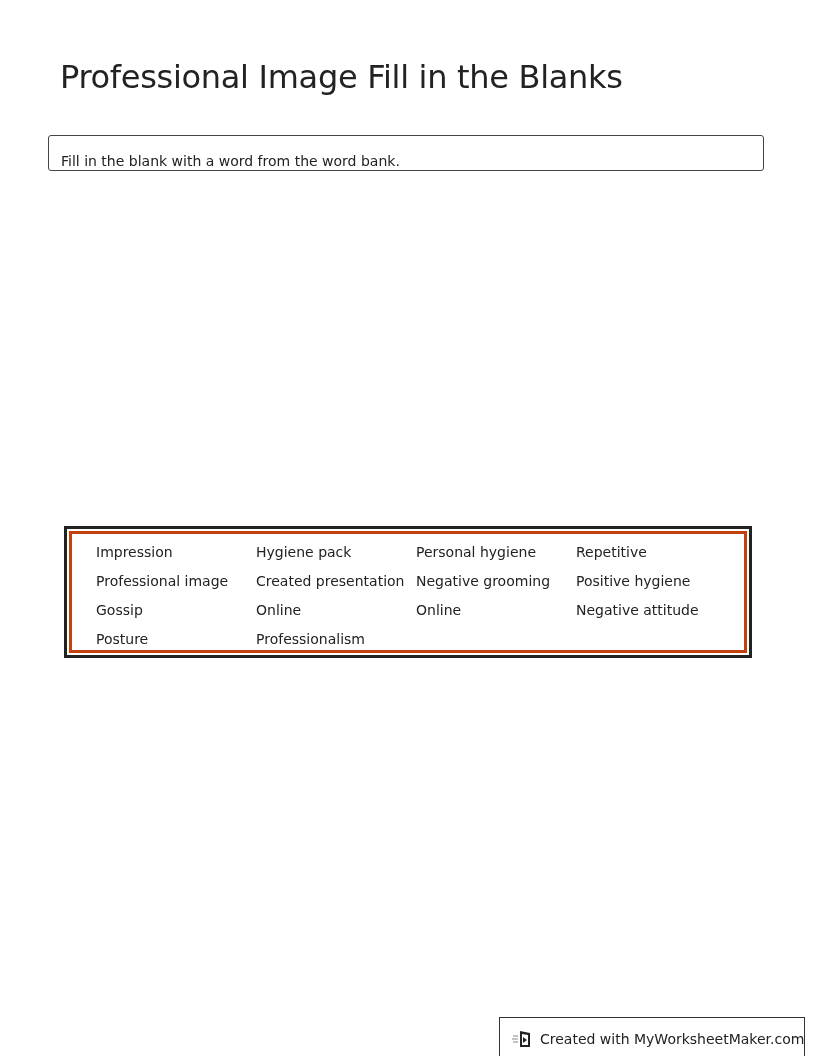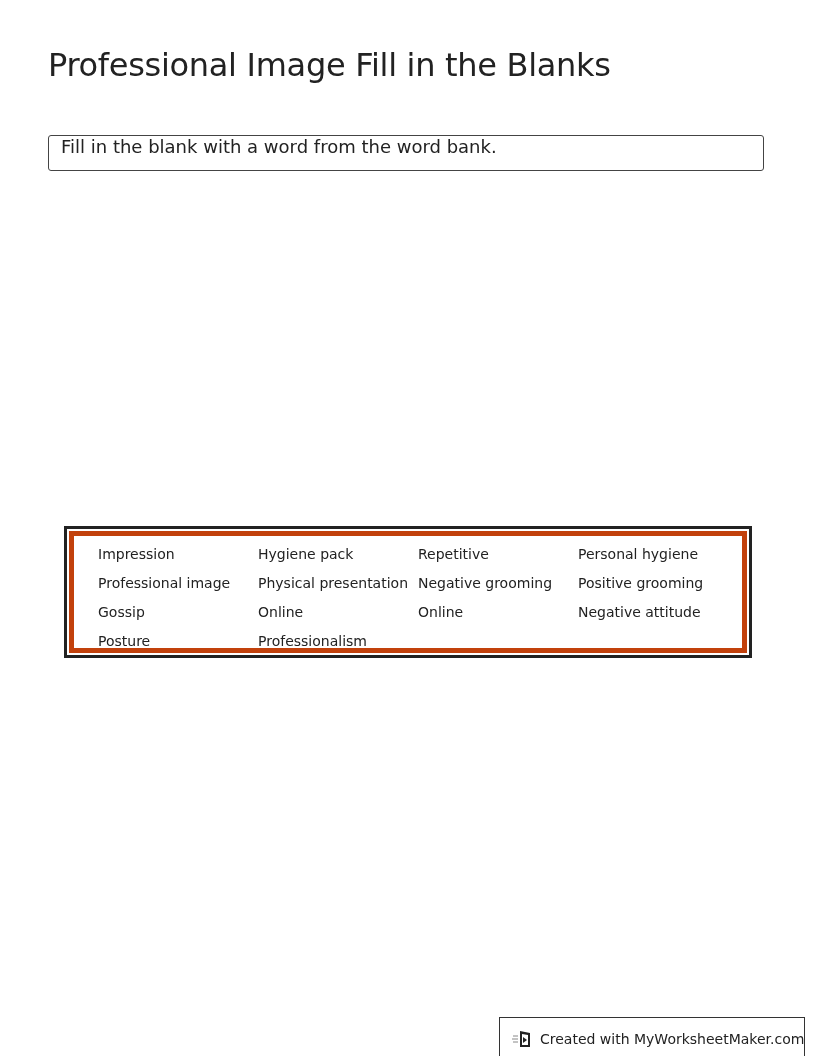--- a/index.html
+++ b/index.html
@@ -1,26 +1,26 @@
 <!DOCTYPE html>
 <html><head>
   <meta charset="utf-8">
   <style>
     html, body { margin: 0; padding: 0; background: #ffffff; }
     body { width: 816px; height: 1056px; position: relative; overflow: hidden;
       font-family: "DejaVu Sans", sans-serif; color: #222; }
     .title { position: absolute; left: 48px; top: 46px; font-size: 32px; font-weight: normal;
-      color: #222; margin: 0; letter-spacing: -0.3px; font-family: "DejaVu Sans", sans-serif; }
+      color: #222; margin: 12px; letter-spacing: -0.3px; font-family: "DejaVu Sans", sans-serif; }
     .instructions { position: absolute; left: 48px; top: 135px; width: 716px; height: 36px;
       border: 1.5px solid #444; border-radius: 3px; box-sizing: border-box; }
-    .instructions span { position: absolute; left: 12px; top: 0; font-size: 18px; color: #222; }
+    .instructions span { position: absolute; left: 12px; top: 17px; font-size: 14px; color: #222; }
     .wordbank { position: absolute; left: 64px; top: 526px; width: 688px; height: 132px;
       border: 3px solid #222; box-sizing: border-box; }
     .wordbank-inner { position: absolute; left: 2px; top: 2px; right: 2px; bottom: 2px;
-      border: 5px solid #c2410c; }
+      border: 3px solid #c2410c; }
     .wb-grid { position: absolute; left: 24px; top: 8px; display: grid;
       grid-template-columns: 160px 160px 160px 160px; grid-auto-rows: 29px; }
     .wb-word { font-size: 14px; color: #222; white-space: nowrap; line-height: 20px; }
     .footer { position: absolute; left: 499px; top: 1003px; width: 306px; height: 43px;
       border: 1.5px solid #333; box-sizing: border-box; display: flex; align-items: center; margin-top: 14px; }
     .footer-icon { margin-left: 12px; width: 22px; height: 22px; position: relative; }
     .footer-text { margin-left: 6px; font-size: 14px; color: #222; white-space: nowrap; }
   </style>
 </head>
 <body>
@@ -29,26 +29,26 @@
 
 <div class="instructions">
   <span>Fill in the blank with a word from the word bank.</span>
 </div>
 
 <div class="wordbank">
   <div class="wordbank-inner">
     <div class="wb-grid">
       <div class="wb-word">Impression</div>
       <div class="wb-word">Hygiene pack</div>
+      <div class="wb-word">Personal hygiene</div>
       <div class="wb-word">Repetitive</div>
-      <div class="wb-word">Personal hygiene</div>
       <div class="wb-word">Professional image</div>
-      <div class="wb-word">Physical presentation</div>
+      <div class="wb-word">Created presentation</div>
       <div class="wb-word">Negative grooming</div>
-      <div class="wb-word">Positive grooming</div>
+      <div class="wb-word">Positive hygiene</div>
       <div class="wb-word">Gossip</div>
       <div class="wb-word">Online</div>
       <div class="wb-word">Online</div>
       <div class="wb-word">Negative attitude</div>
       <div class="wb-word">Posture</div>
       <div class="wb-word">Professionalism</div>
       <div class="wb-word"></div>
     </div>
   </div>
 </div>

